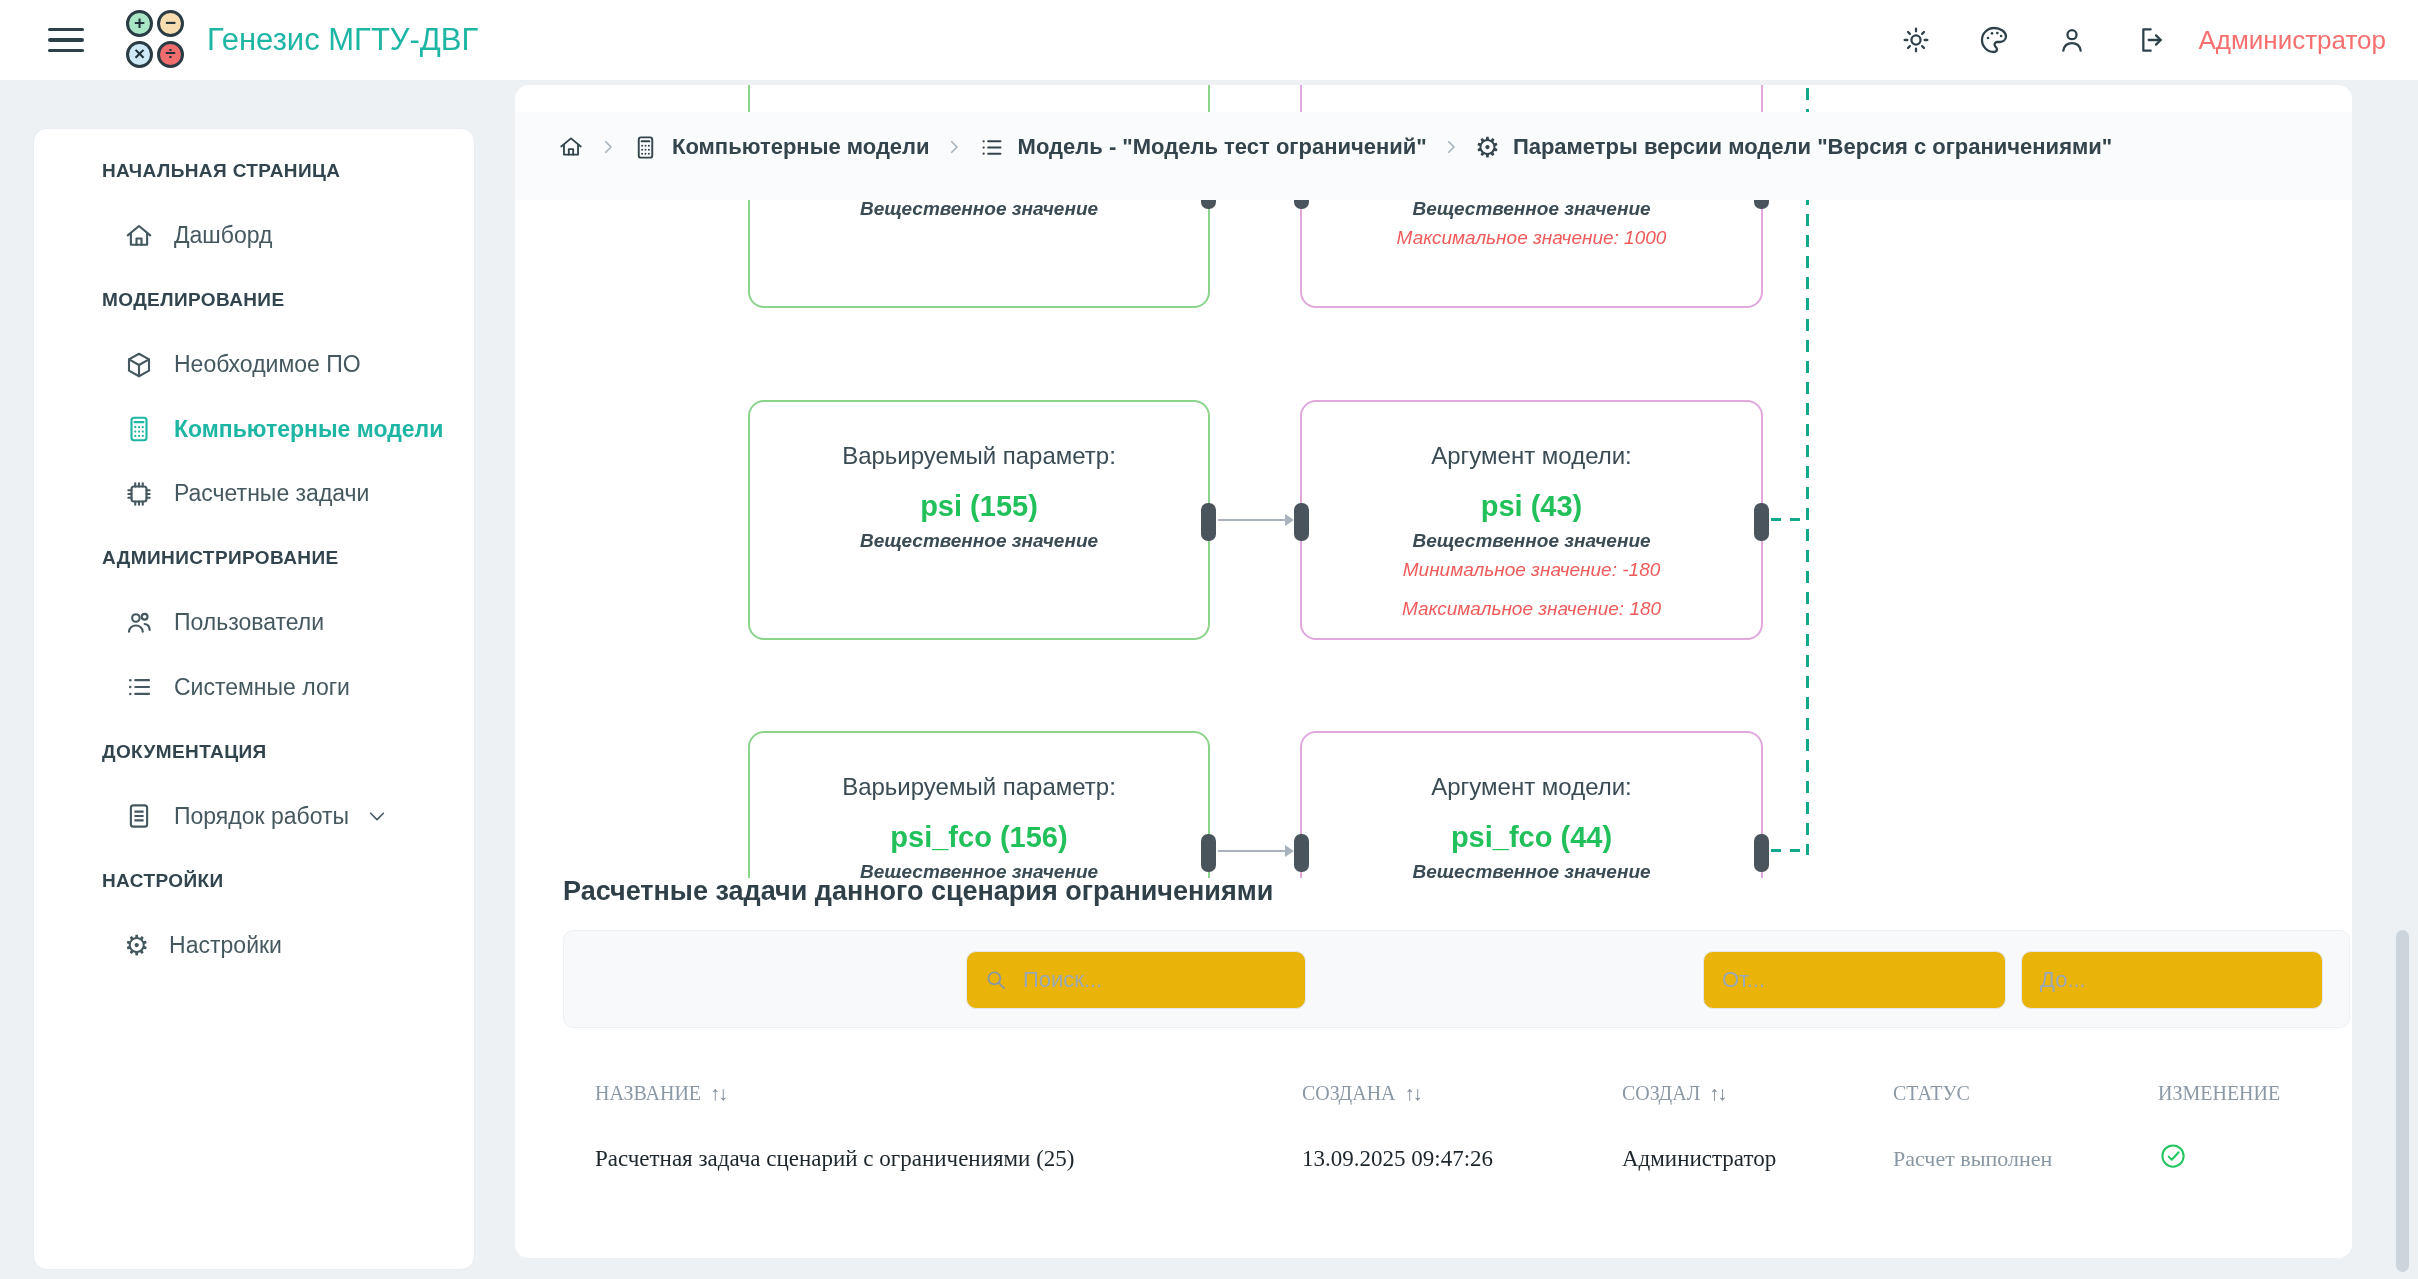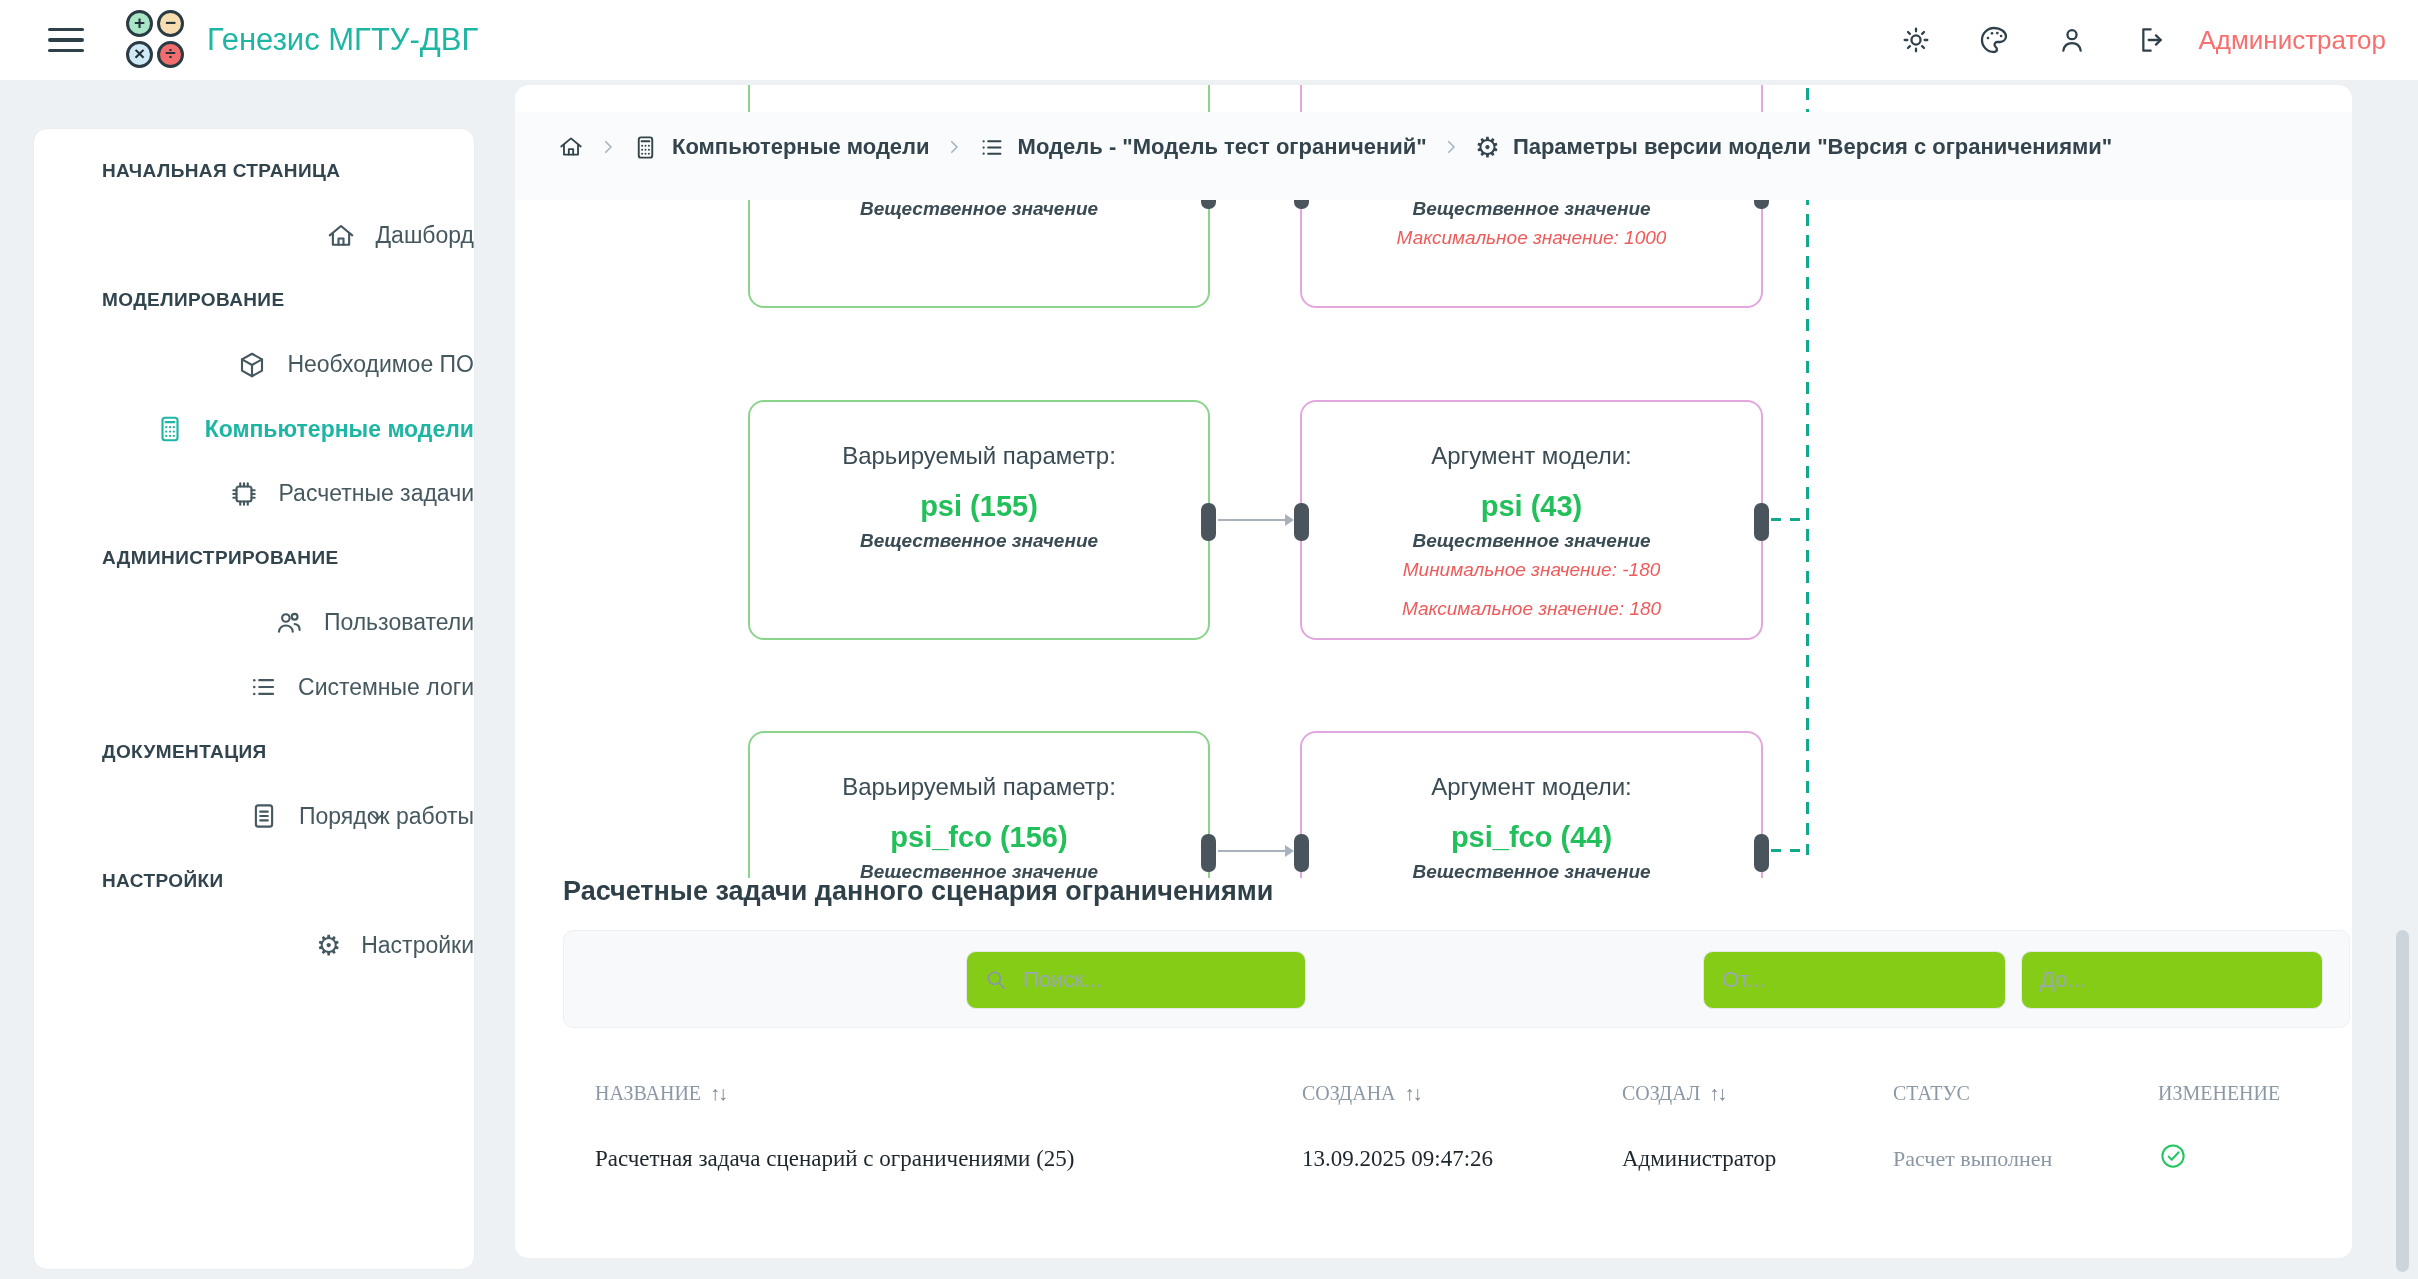--- a/index.html
+++ b/index.html
@@ -18,21 +18,21 @@
   .app-title{margin-left:20px;font-size:31px;font-weight:500;color:#1db5a3;}
   .topbar-right{margin-left:auto;margin-right:32px;display:flex;align-items:center;gap:46px;color:#2e4049;}
   .topbar-right .ic{width:32px;height:32px;cursor:pointer;}
   .user-label{font-size:26px;color:#f76f6f;margin-left:-14px;cursor:pointer;}
 
   
   .sidebar{position:absolute;left:33px;top:128px;width:442px;height:1142px;background:#fff;border:1px solid #e9edf1;
            border-radius:14px;box-sizing:border-box;padding-top:10px;overflow:hidden;}
   .s-header{height:64.5px;display:flex;align-items:center;padding-left:68px;font-size:19px;font-weight:bold;
             color:#32454f;letter-spacing:.4px;}
-  .s-item{height:64.5px;display:flex;align-items:center;padding-left:90px;font-size:23px;color:#45585f;cursor:pointer;position:relative;justify-content:flex-end;}
+  .s-item{height:64.5px;display:flex;align-items:center;padding-left:90px;font-size:23px;color:#45585f;cursor:pointer;position:relative;}
   .s-item .ic{width:30px;height:30px;margin-right:20px;flex:none;}
   .s-item.active{color:#1db5a3;font-weight:bold;}
   .s-item .chev{position:absolute;left:332px;width:22px;height:22px;margin:0;}
 
   
   .main{position:absolute;left:515px;top:85px;width:1837px;height:1173px;background:#fff;border-radius:14px;overflow:hidden;}
 
   .canvas{position:absolute;left:0;top:0;width:1837px;height:793px;overflow:hidden;z-index:1;}
 
   
@@ -69,21 +69,21 @@
   .crumb .ic{width:27px;height:27px;}
   .crumb-sep{width:18px;height:18px;color:#a7b4bd;stroke-width:2.2;}
   .gear-glyph{font-size:28px;line-height:27px;font-weight:normal;}
 
   
   .tasks{position:absolute;left:0;top:793px;width:1837px;height:380px;background:#fff;z-index:6;}
   .tasks-title{position:absolute;left:48px;top:-2px;font-size:27px;font-weight:bold;color:#2f4049;}
   .filters{position:absolute;left:48px;top:52px;width:1787px;height:98px;background:#f7f9fa;border:1px solid #eef1f4;
            border-radius:10px;box-sizing:border-box;}
   .inp-wrap{position:absolute;top:20px;height:58px;}
-  .inp-wrap input{width:100%;height:100%;box-sizing:border-box;border:1px solid #e3e8ee;border-radius:10px;background:#84cc16;
+  .inp-wrap input{width:100%;height:100%;box-sizing:border-box;border:1px solid #e3e8ee;border-radius:10px;background:#eab308;
                   font-size:22px;color:#33444d;padding:16px 18px;font-family:inherit;outline:none;}
   .inp-wrap input::placeholder{color:#9aa8b5;}
   .search-wrap{left:402px;width:340px;}
   .search-wrap input{padding-left:56px;}
   .search-wrap .ic{position:absolute;left:17px;top:16px;width:26px;height:26px;color:#8a98a6;}
   .from-wrap{left:1139px;width:303px;}
   .to-wrap{left:1457px;width:302px;}
 
   .trow{display:grid;grid-template-columns:707px 320px 271px 265px 1fr;align-items:center;font-family:Liberation Serif, serif;}
   .thead{position:absolute;left:80px;right:0;top:190px;height:50px;color:#8b98a6;font-size:20px;}

